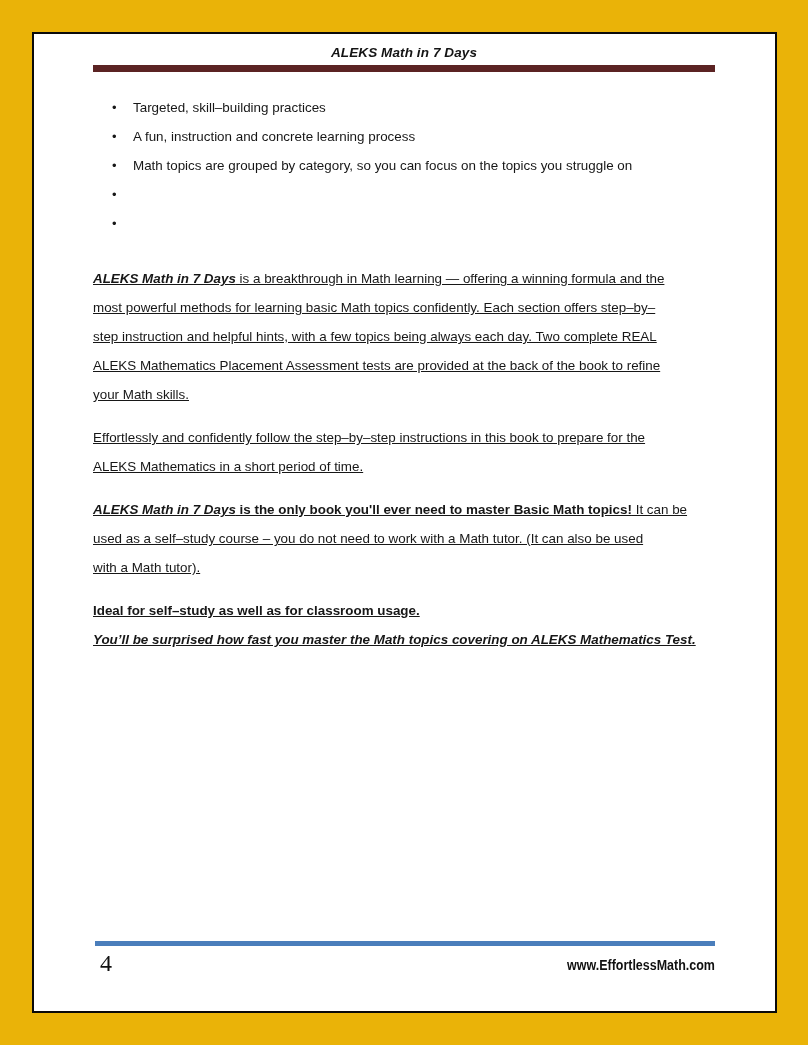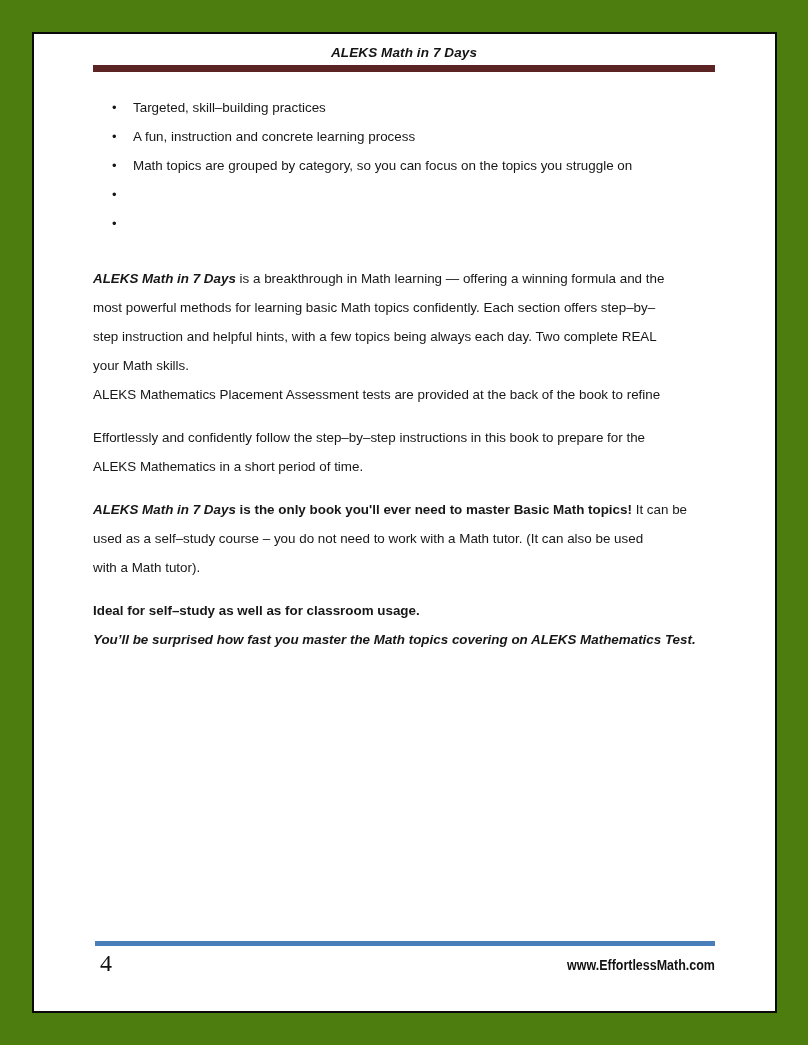--- a/index.html
+++ b/index.html
@@ -11,21 +11,21 @@
     width: 808px;
     height: 1045px;
     font-family: "Liberation Sans", sans-serif;
     overflow: hidden;
   }
 
   .page-canvas {
     position: relative;
     width: 808px;
     height: 1045px;
-    background: #4d7c0f;
+    background: #eab308;
   }
 
   
   .page-border {
     position: absolute;
     left: 32px;
     top: 32px;
     width: 745px;
     height: 981px;
     background: #ffffff;
@@ -83,20 +83,21 @@
   
   .body-block {
     position: absolute;
     left: 93px;
     width: 632px;
   }
   .para {
     margin: 0;
     font-size: 13.4px;
     color: #171717;
+    text-decoration: underline;
   }
   .para .pline {
     display: block;
     height: 29px;
     line-height: 29px;
     white-space: nowrap;
   }
   .para.spaced-after {
     margin-bottom: 14px;
   }
@@ -166,22 +167,22 @@
       <span class="bullet-dot">•</span>
     </div>
   </div>
 
   <div class="body-block" style="top: 264px;">
 
     <p class="para spaced-after">
       <span class="pline"><span class="bi">ALEKS Math in 7 Days</span><span> is a breakthrough in Math learning —  offering a winning formula and the</span></span>
       <span class="pline">most powerful methods for learning basic Math topics confidently. Each section offers step–by–</span>
       <span class="pline">step instruction and helpful hints, with a few topics being always each day. Two complete REAL</span>
+      <span class="pline">ALEKS Mathematics Placement Assessment tests are provided at the back of the book to refine</span>
       <span class="pline">your Math skills.</span>
-      <span class="pline">ALEKS Mathematics Placement Assessment tests are provided at the back of the book to refine</span>
     </p>
 
     <p class="para spaced-after">
       <span class="pline">Effortlessly and confidently follow the step–by–step instructions in this book to prepare for the</span>
       <span class="pline">ALEKS Mathematics in a short period of time.</span>
     </p>
 
     <p class="para spaced-after">
       <span class="pline"><span class="bi">ALEKS Math in 7 Days</span><span class="b"> is the only book you'll ever need to master Basic Math topics!</span><span> It can be</span></span>
       <span class="pline">used as a self–study course – you do not need to work with a Math tutor. (It can also be used</span>

